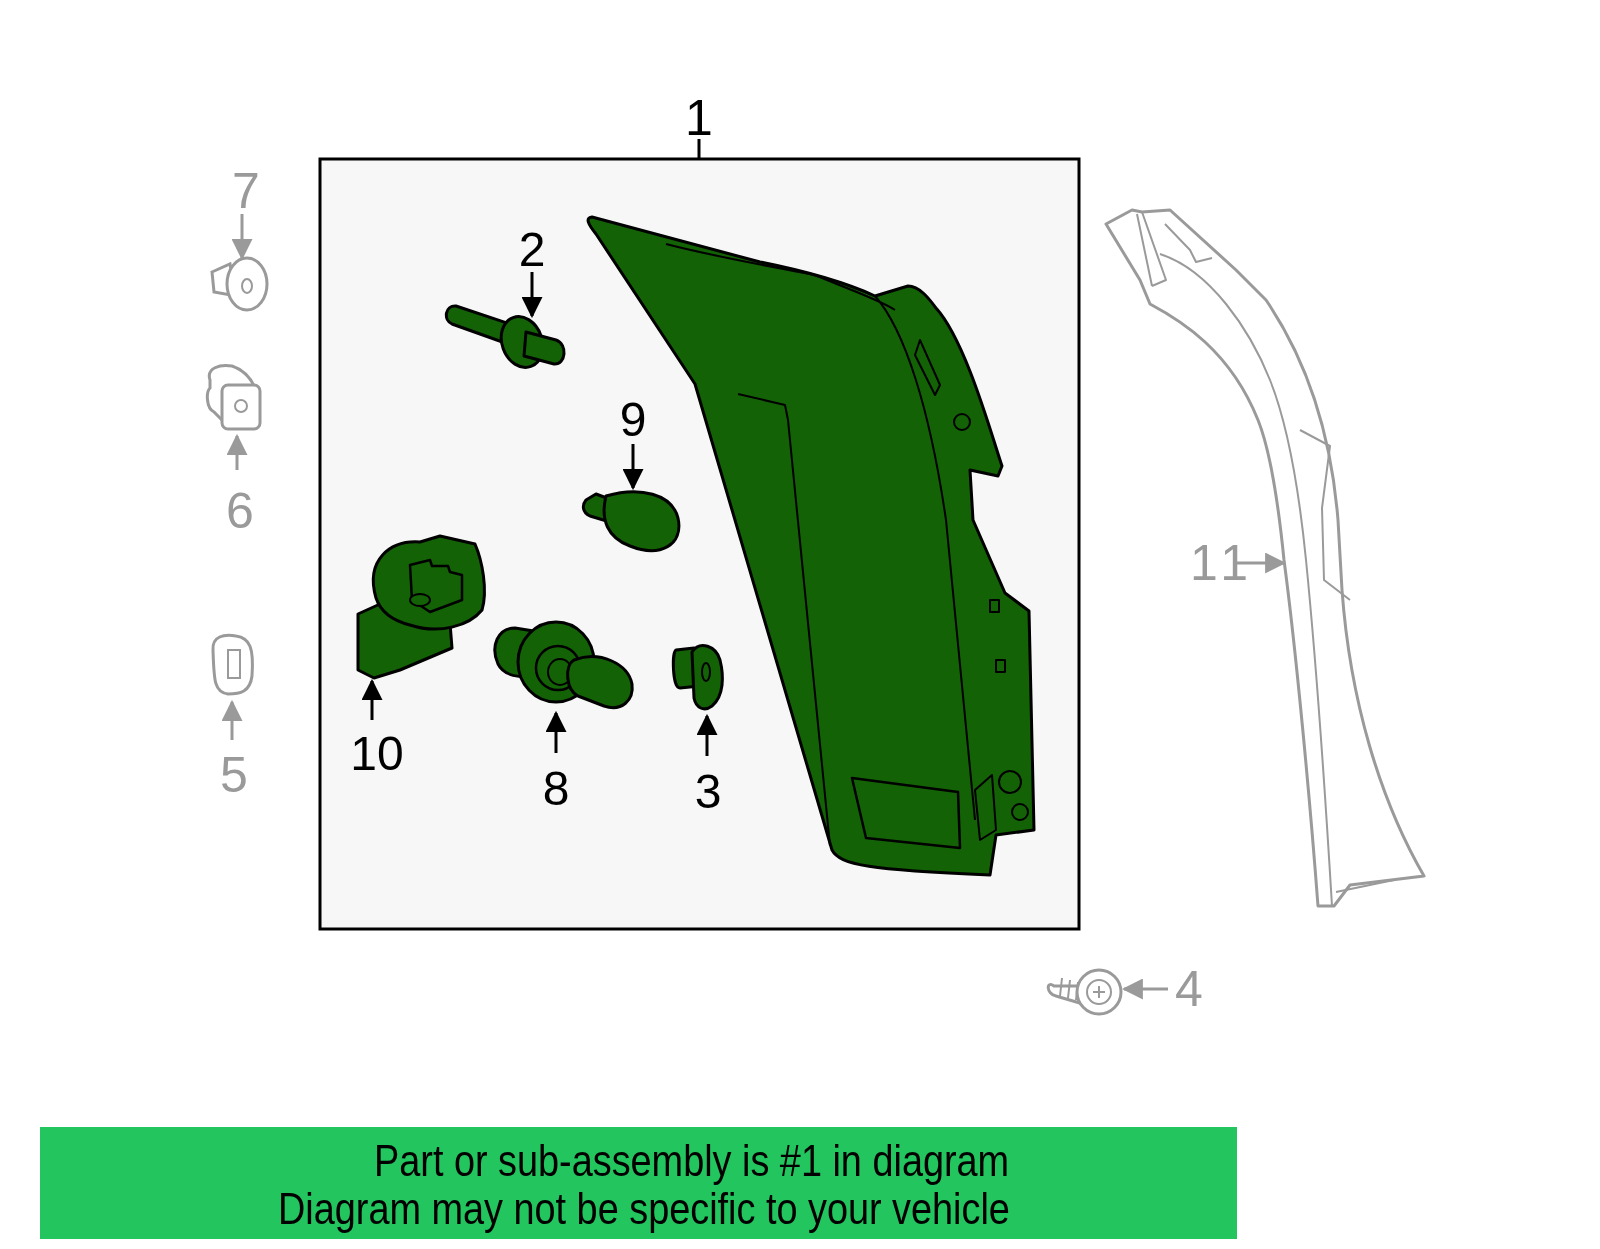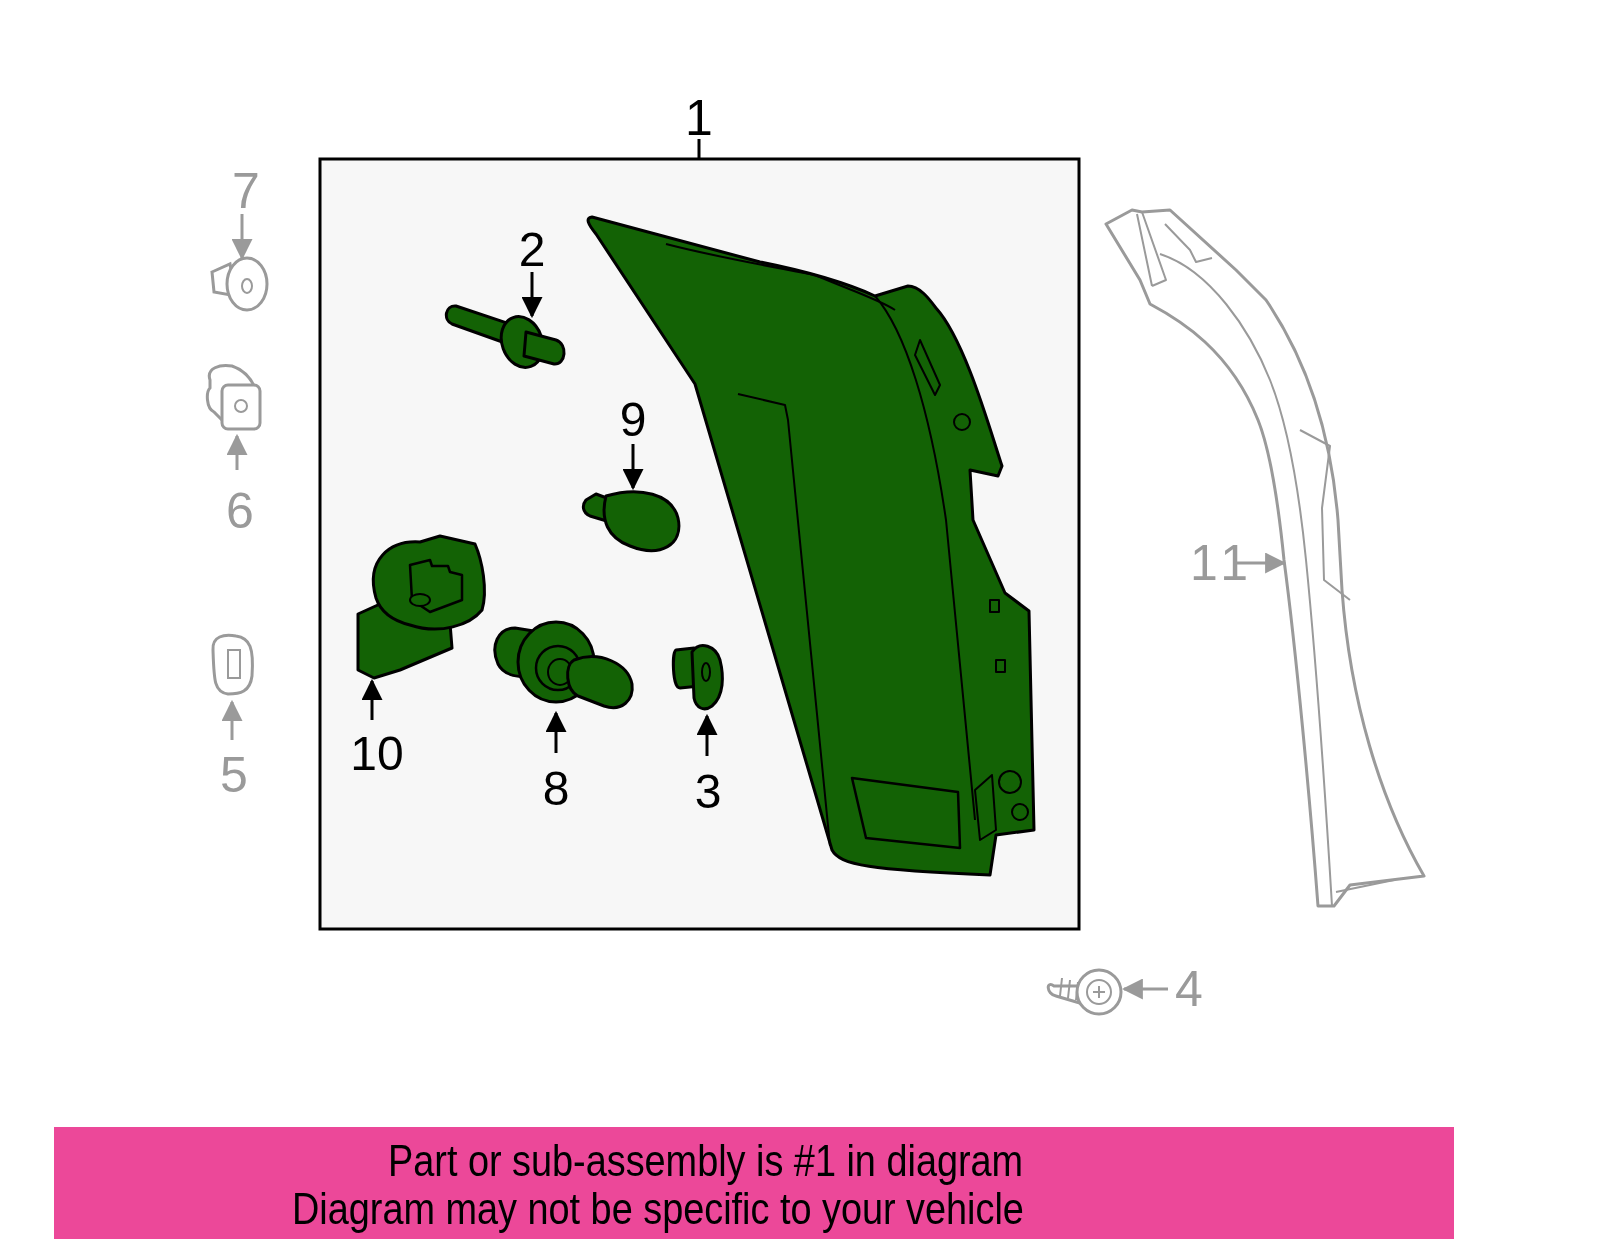--- a/index.html
+++ b/index.html
@@ -1,20 +1,20 @@
 <!DOCTYPE html>
 <html><head>
   <meta charset="utf-8">
   <style>
     html, body { margin: 0; padding: 0; background: #ffffff; }
     body { width: 1600px; height: 1249px; position: relative; overflow: hidden; font-family: "Liberation Sans", sans-serif; }
     #diagram { position: absolute; left: 0; top: 0; width: 1600px; height: 1249px; }
     .banner {
-      position: absolute; left: 40px; top: 1127px; width: 1400px; height: 112px;
-      background: #ec4899; color: #000; margin-left: 14px;
+      position: absolute; left: 40px; top: 1127px; width: 1197px; height: 112px;
+      background: #22c55e; color: #000;
     }
     .banner .line {
       position: absolute; left: 0; width: 1160px; text-align: center;
       font-size: 44px; line-height: 48px; transform: scaleX(0.86); transform-origin: 0 0;
       font-family: "Liberation Sans", sans-serif; white-space: nowrap;
     }
     .banner .l1 { top: 10px; left: 334px; width: auto; }
     .banner .l2 { top: 58px; left: 238px; width: auto; }
     .callout { font-family: "Liberation Sans", sans-serif; }
   </style>

